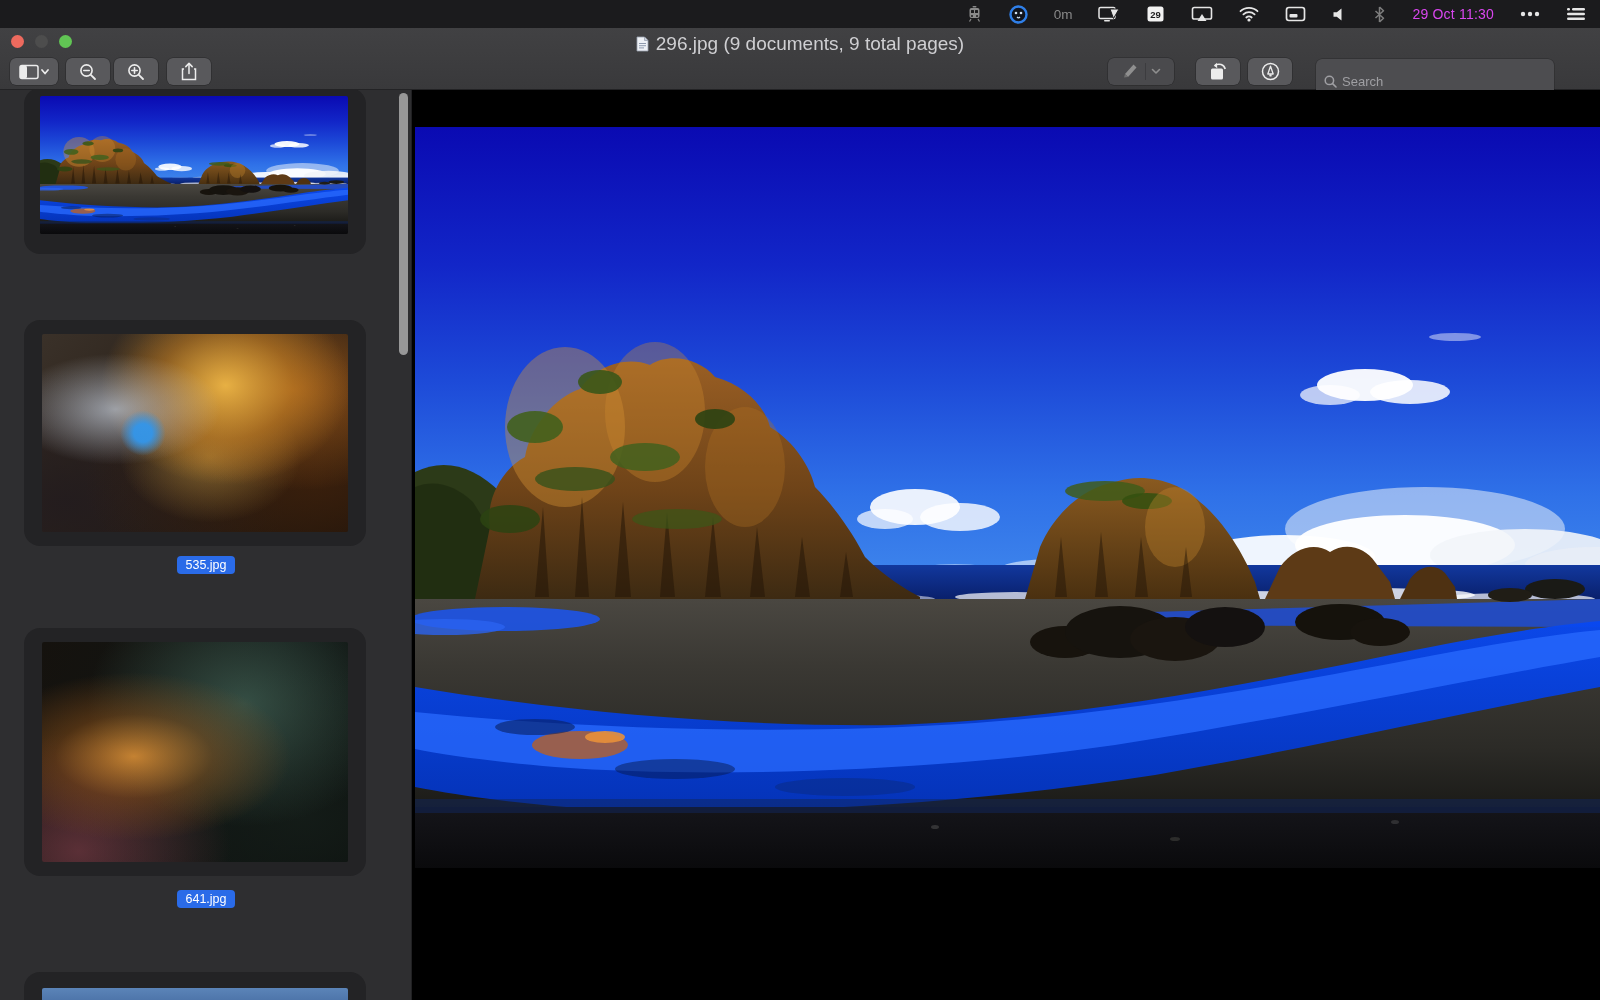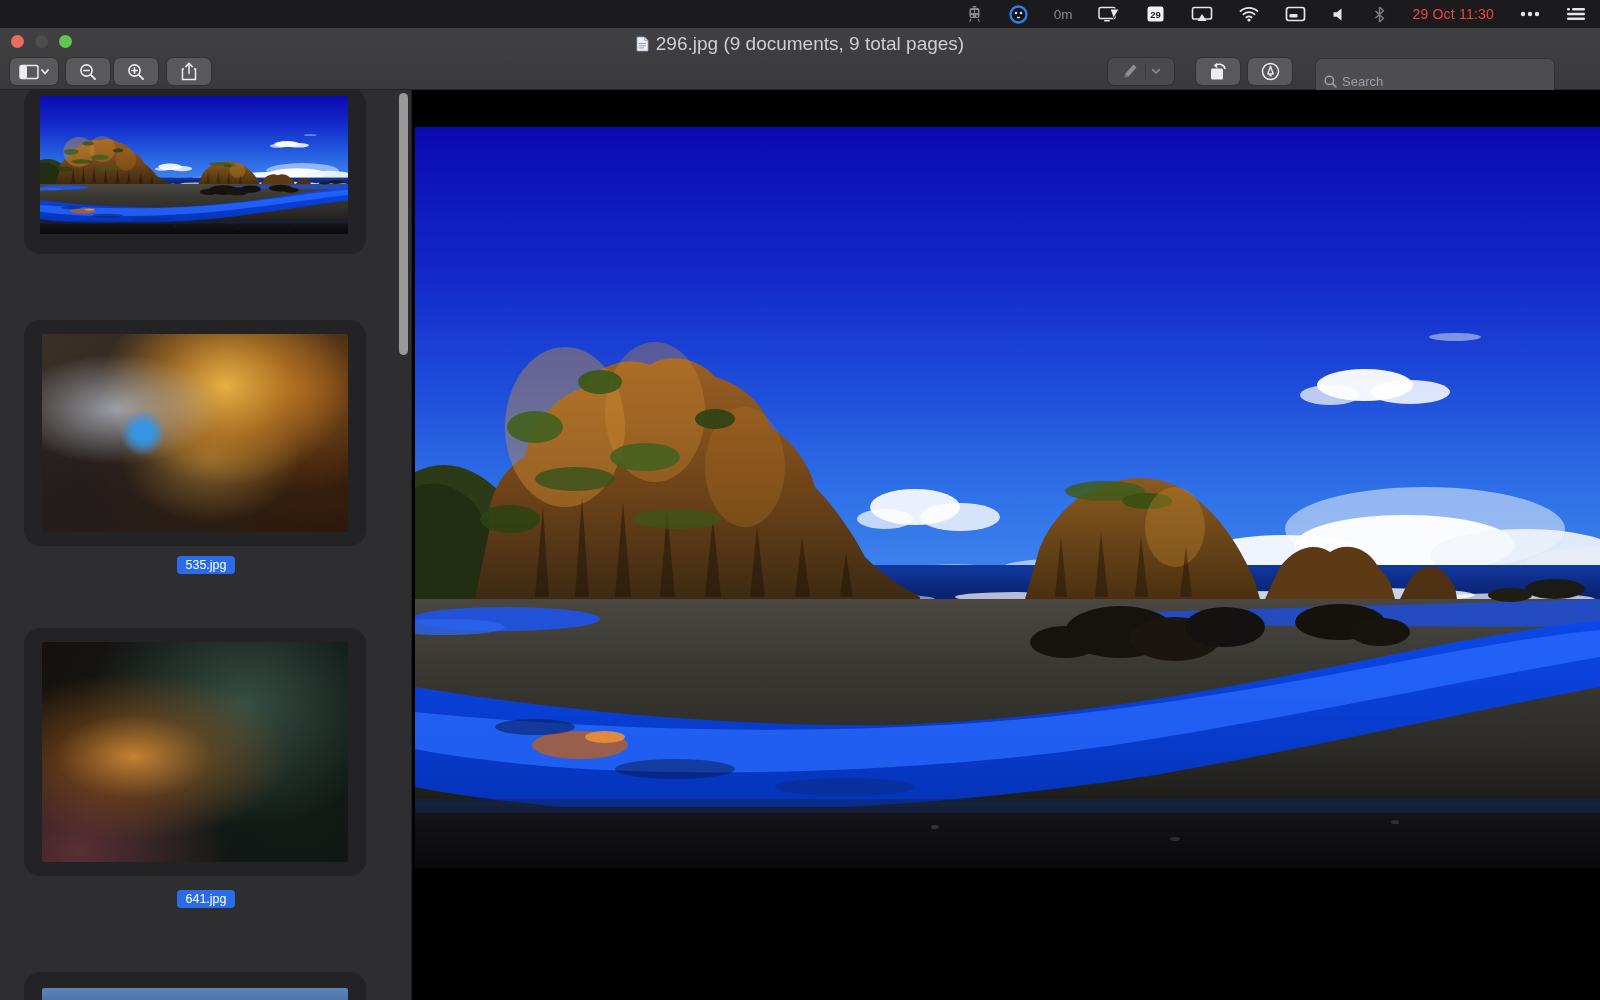--- a/index.html
+++ b/index.html
@@ -9,21 +9,21 @@
 
   
   .menubar { position:absolute; left:0; top:0; width:1600px; height:28px;
              background:#1b1b1d; display:flex; align-items:center; color:#ececec;
              font-size:14px; }
   .menubar .left { display:flex; align-items:center; gap:34px; padding-left:22px; }
   .menubar .menu-item { cursor:default; }
   .menubar .menu-item.app { font-weight:700; }
   .menubar .right { margin-left:auto; display:flex; align-items:center; gap:26px;
                     padding-right:14px; }
-  .status-txt { font-size:13.5px; color:#ef4444; }
+  .status-txt { font-size:13.5px; color:#d946ef; }
   .status-dim { color:#8a8a8a; }
   .clock { font-size:14px; letter-spacing:.2px; }
   .micon { display:block; }
 
   
   .chrome { position:absolute; left:0; top:28px; width:1600px; height:62px;
             background:linear-gradient(#414143,#39393b); border-bottom:1px solid #232325; }
   .traffic { position:absolute; left:11px; top:7px; display:flex; gap:11px; }
   .tl { width:13px; height:13px; border-radius:50%; }
   .title-wrap { position:absolute; left:0; top:5px; width:100%; display:flex;

